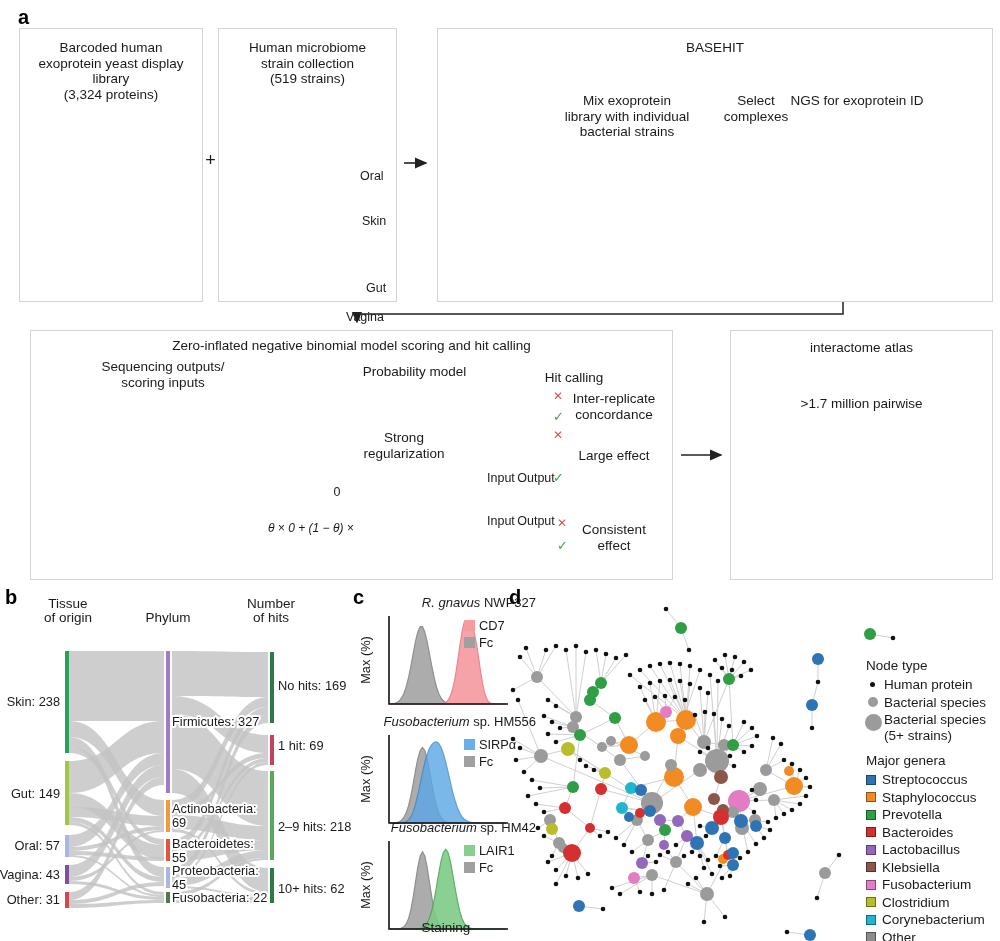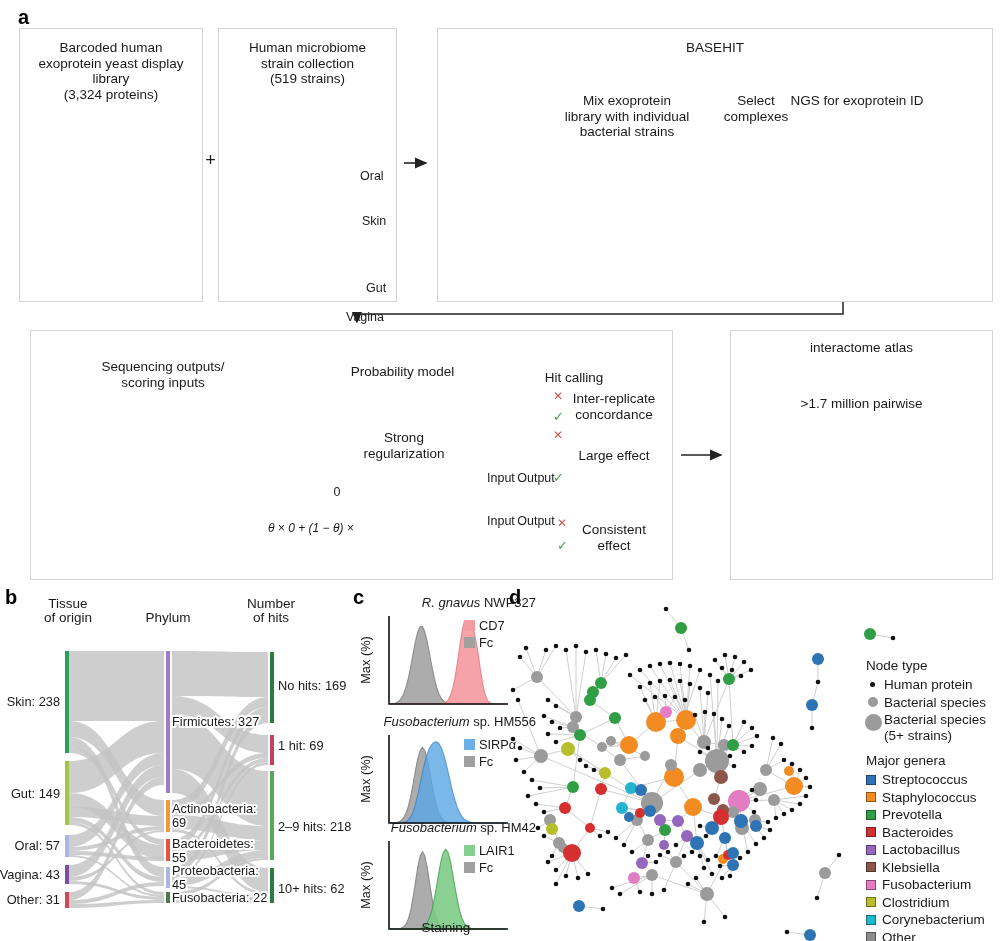--- a/index.html
+++ b/index.html
@@ -1086,25 +1086,26 @@
   </div>
   <div class="abs ctr t13" style="left:716px;top:93px;width:80px">
     <div>Select</div>
       <div>complexes</div>
   </div>
   <div class="abs ctr t13" style="left:782px;top:93px;width:150px">NGS for exoprotein ID</div>
 
   <div class="box" style="left:30px;top:330px;width:643px;height:250px"></div>
   <div class="box" style="left:730px;top:330px;width:263px;height:250px"></div>
 
+  <div class="abs ctr t13" style="left:30px;top:338px;width:643px">Zero-inflated negative binomial model scoring and hit calling</div>
   <div class="abs ctr t13" style="left:63px;top:359px;width:200px">
     <div>Sequencing outputs/</div>
       <div>scoring inputs</div>
   </div>
-  <div class="abs ctr t13" style="left:320px;top:364px;width:165px">Probability model</div>
+  <div class="abs ctr t13" style="left:332px;top:364px;width:165px">Probability model</div>
   <div class="abs ctr t13" style="left:334px;top:430px;width:140px">
     <div>Strong</div>
       <div>regularization</div>
   </div>
   <div class="abs" style="left:268px;top:521px;font-size:12px;font-style:italic">θ × 0 + (1 − θ) ×</div>
   <div class="abs ctr t13" style="left:534px;top:370px;width:80px">Hit calling</div>
 
   <div class="abs ctr t13" style="left:563px;top:391px;width:102px">
     <div>Inter-replicate</div>
       <div>concordance</div>

